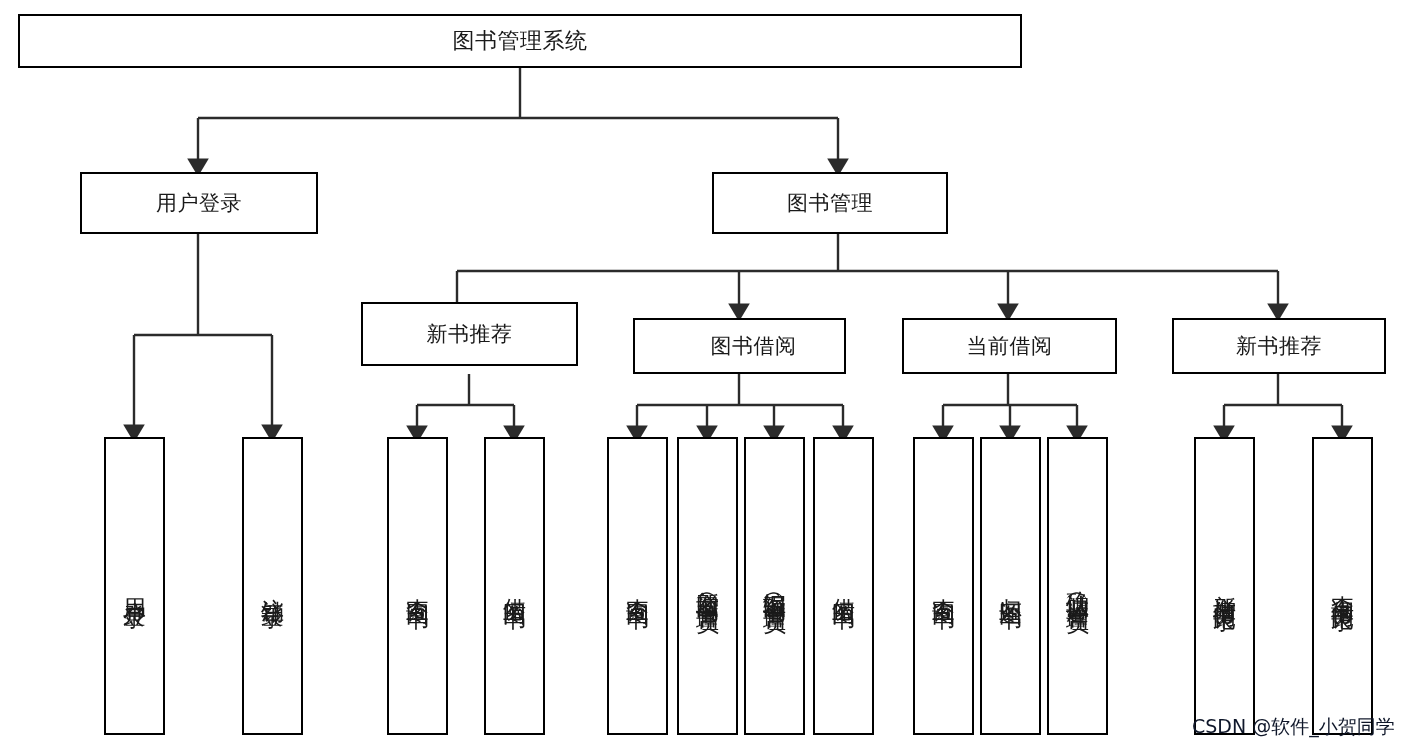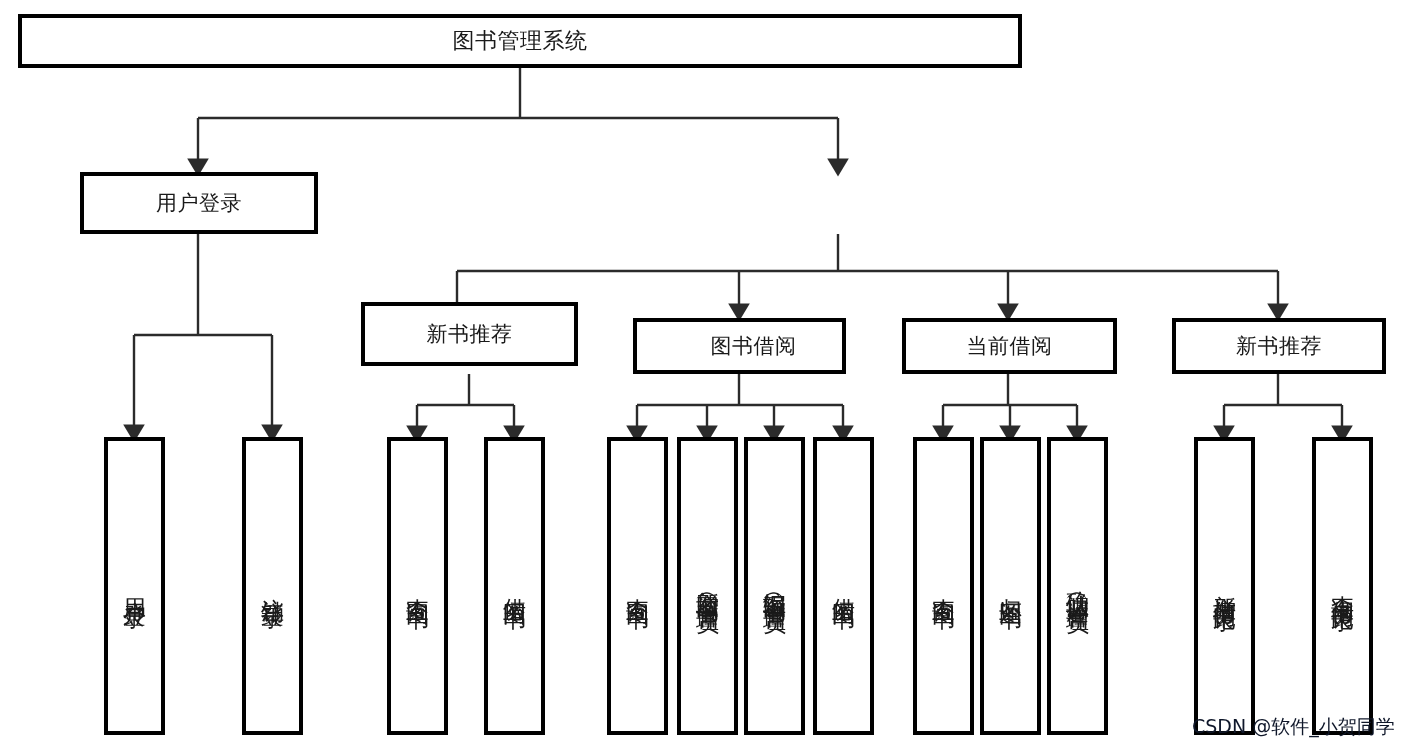--- a/index.html
+++ b/index.html
@@ -22,21 +22,21 @@
     position: absolute;
     left: 0;
     top: 0;
     width: 1405px;
     height: 747px;
     pointer-events: none;
   }
   .node {
     position: absolute;
     box-sizing: border-box;
-    border: 4px solid #000000;
+    border: 2px solid #000000;
     background: #ffffff;
     display: flex;
     align-items: center;
     justify-content: center;
     color: #1a1a1a;
   }
   .node-label {
     display: block;
     text-align: center;
     line-height: 1.05;
@@ -128,20 +128,23 @@
     </g>
   </svg>
 
   <div class="node horiz root" style="left:18px; top:14px; width:1004px; height:54px;">
     <span class="node-label">图书管理系统</span>
   </div>
 
   <div class="node horiz" style="left:80px; top:172px; width:238px; height:62px;">
     <span class="node-label">用户登录</span>
   </div>
+  <div class="node horiz" style="left:712px; top:172px; width:236px; height:62px;">
+    <span class="node-label">图书管理</span>
+  </div>
 
   <div class="node horiz" style="left:361px; top:302px; width:217px; height:64px;">
     <span class="node-label">新书推荐</span>
   </div>
   <div class="node horiz" style="left:633px; top:318px; width:213px; height:56px;padding-left:28px;">
     <span class="node-label">图书借阅</span>
   </div>
   <div class="node horiz" style="left:902px; top:318px; width:215px; height:56px;justify-content:center;">
     <span class="node-label">当前借阅</span>
   </div>

